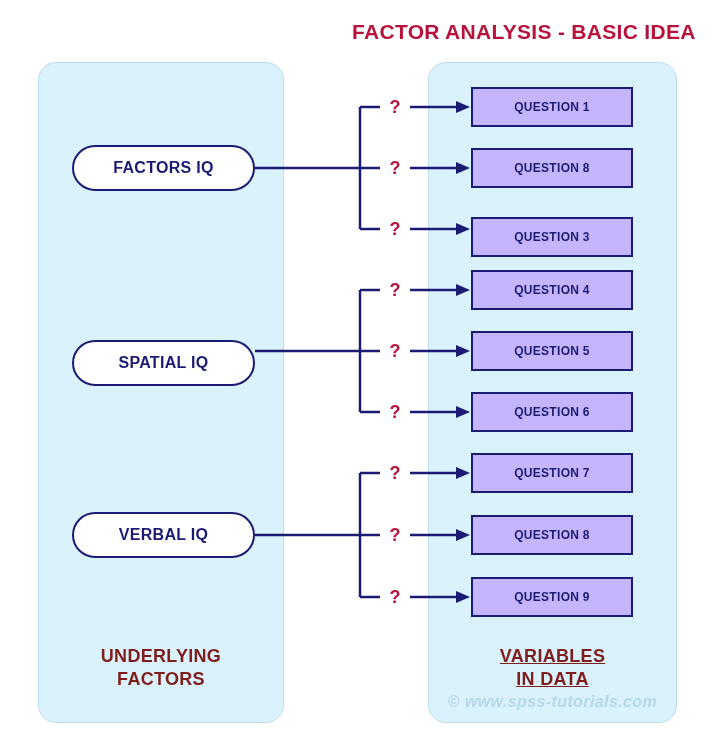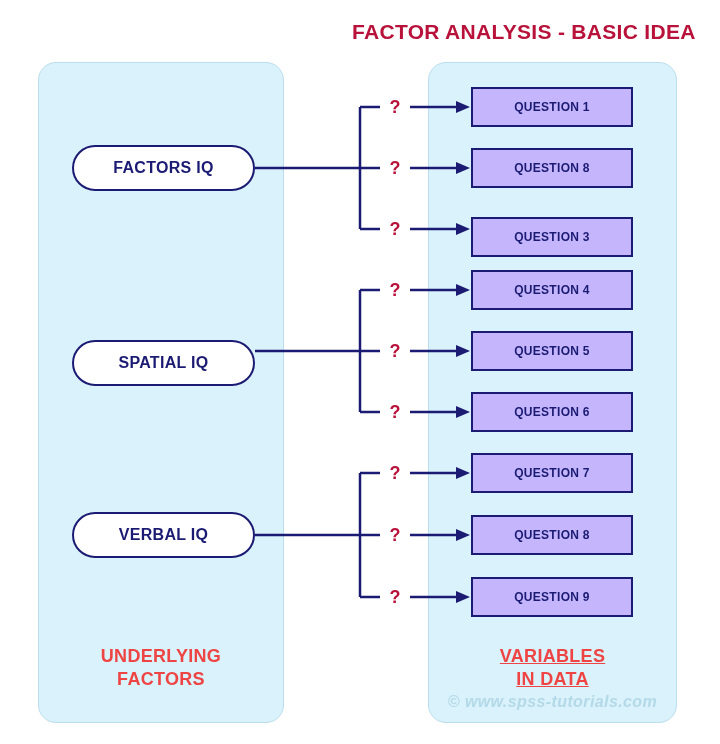--- a/index.html
+++ b/index.html
@@ -33,21 +33,21 @@
     background:#c4b5fd;border:2.5px solid #1b1b73;
     display:flex;align-items:center;justify-content:center;
     color:#1b1b73;font-size:12px;letter-spacing:.3px;white-space:nowrap;
   }
   .qmark{
     position:absolute;left:383px;width:24px;height:24px;line-height:24px;
     text-align:center;color:#b9123a;font-size:18px;
   }
   .caption{
     position:absolute;top:645px;text-align:center;
-    color:#ef4444;font-size:18px;line-height:23px;letter-spacing:.3px;
+    color:#7f1d1d;font-size:18px;line-height:23px;letter-spacing:.3px;
   }
   .caption.left{left:38px;width:246px;}
   .caption.right{left:428px;width:249px;text-decoration:underline;}
   .watermark{
     position:absolute;left:428px;top:693px;width:249px;text-align:center;
     color:rgba(150,196,216,0.55);font-size:16px;letter-spacing:.4px;
     white-space:nowrap;
     font-style:italic;
   }
 </style>

